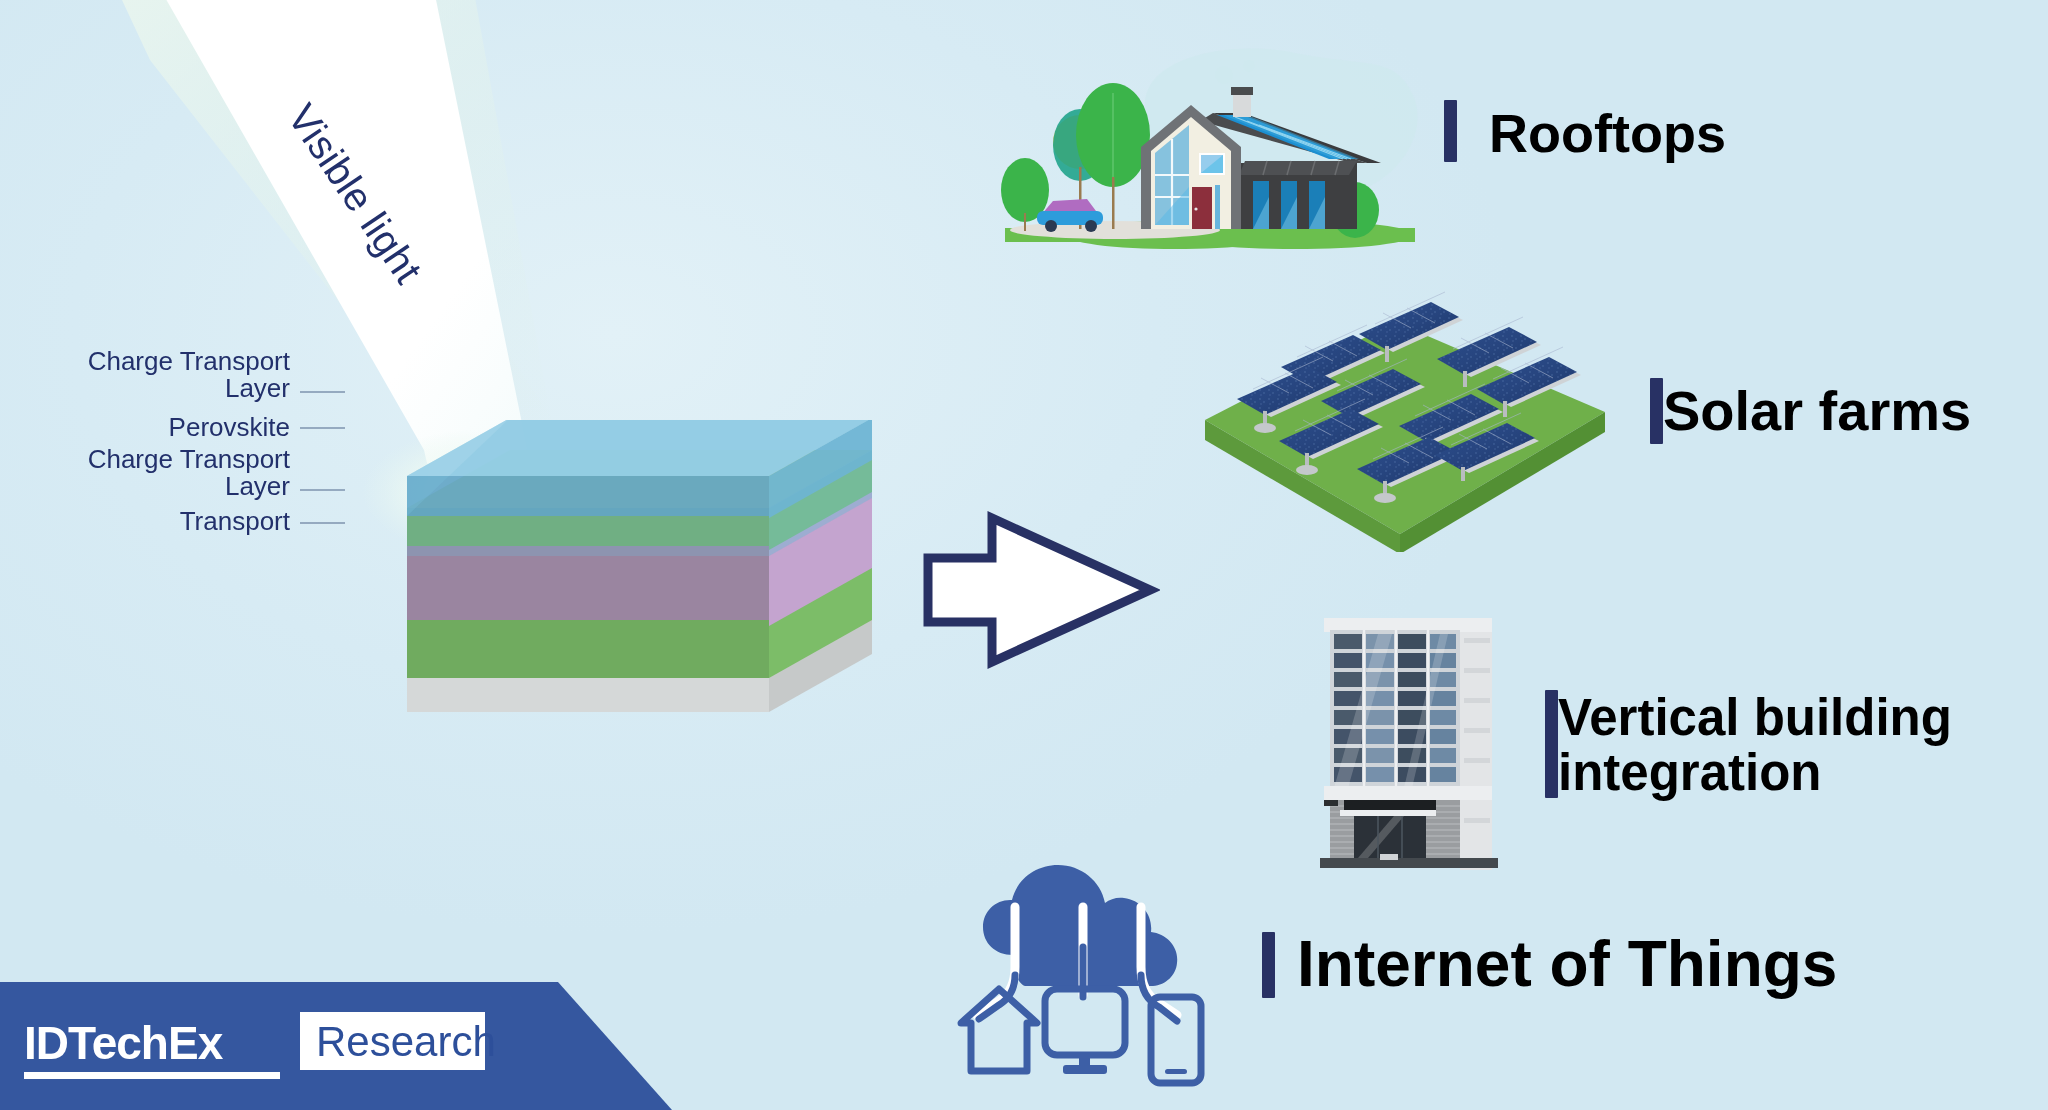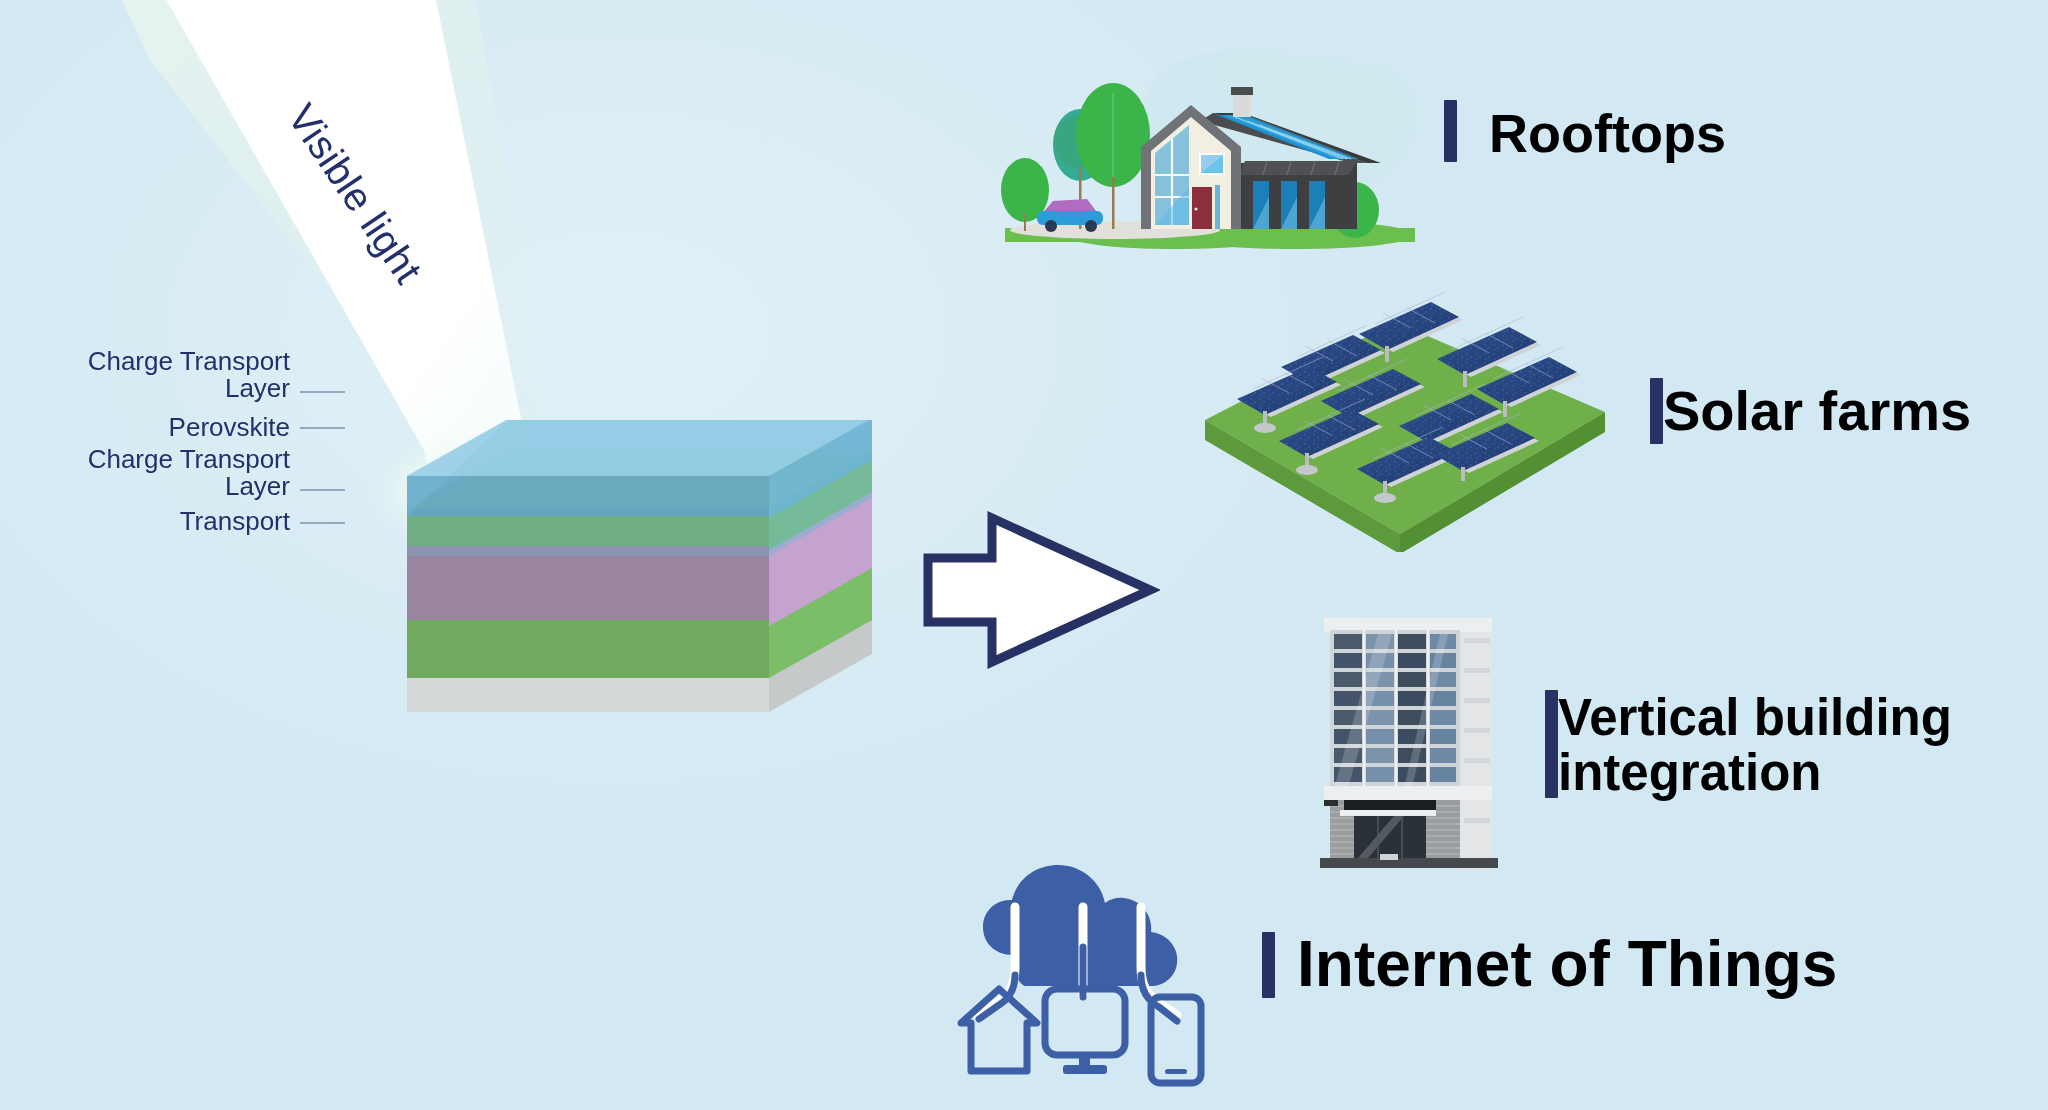--- a/index.html
+++ b/index.html
@@ -564,14 +564,23 @@
     <div class="cat-bar"></div>
     <div class="cat-text">Vertical building
 integration</div>
   </div>
 
   <div class="abs" id="iot-row">
     <div class="cat-bar"></div>
     <div class="cat-text">Internet of Things</div>
   </div>
 
+  <div class="abs" id="logo">
+    <svg style="position:absolute;left:0;top:0;" width="700" height="138" viewBox="0 0 700 138">
+      <polygon points="0,10 558,10 672,138 0,138" fill="#35579f"></polygon>
+    </svg>
+    <div class="brand">IDTechEx</div>
+    <div class="brand-underline"></div>
+    <div class="research-box"></div>
+    <div class="research-text">Research</div>
+  </div>
 
 </div>
 
 </body></html>

